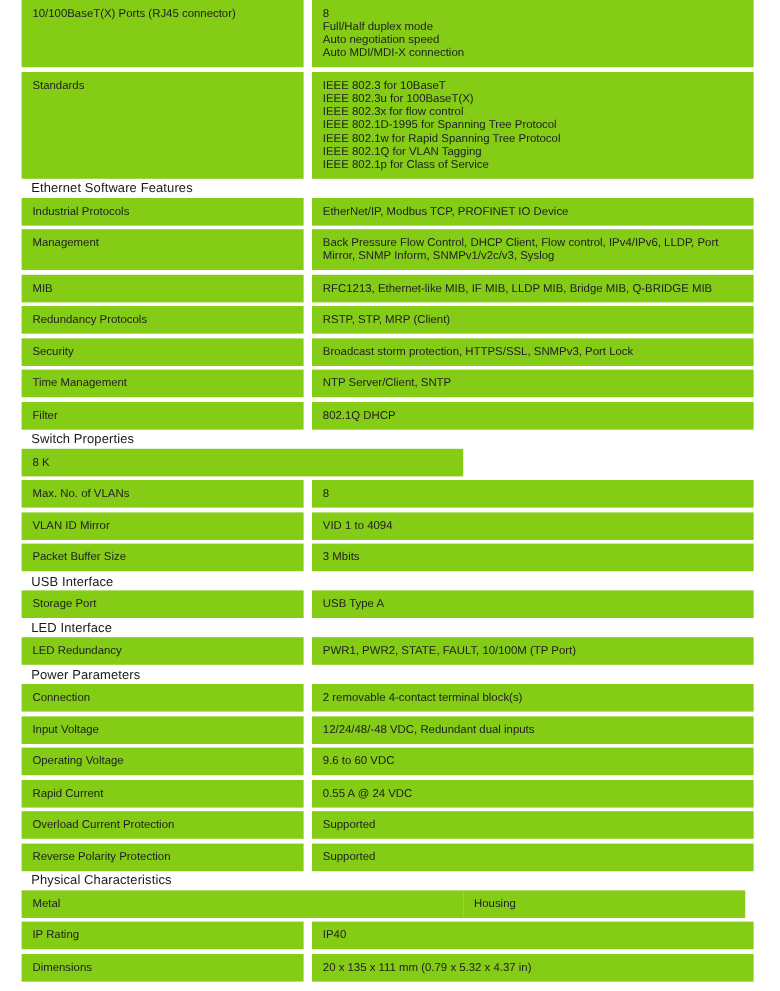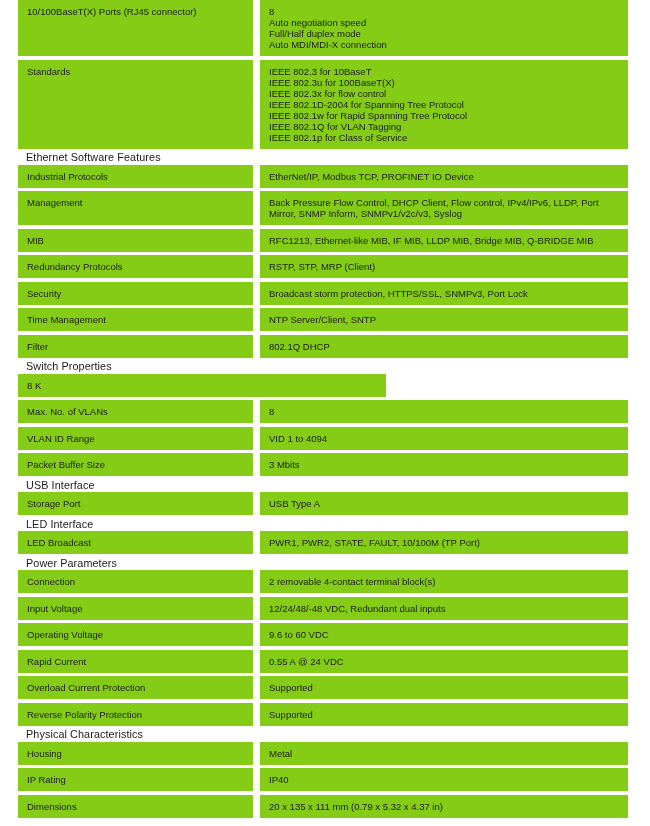--- a/index.html
+++ b/index.html
@@ -53,32 +53,32 @@
 </style>
 </head>
 <body>
 
 <div class="page">
   <main class="spec-table" id="spec-table">
       <div class="spec-row">
         <div class="cell label-cell">10/100BaseT(X) Ports (RJ45 connector)</div>
         <div class="cell value-cell">
           <div class="value-line">8</div>
+          <div class="value-line">Full/Half duplex mode</div>
           <div class="value-line">Auto negotiation speed</div>
-          <div class="value-line">Full/Half duplex mode</div>
           <div class="value-line">Auto MDI/MDI-X connection</div>
         </div>
       </div>
       <div class="spec-row">
         <div class="cell label-cell">Standards</div>
         <div class="cell value-cell">
           <div class="value-line">IEEE 802.3 for 10BaseT</div>
           <div class="value-line">IEEE 802.3u for 100BaseT(X)</div>
           <div class="value-line">IEEE 802.3x for flow control</div>
-          <div class="value-line">IEEE 802.1D-2004 for Spanning Tree Protocol</div>
+          <div class="value-line">IEEE 802.1D-1995 for Spanning Tree Protocol</div>
           <div class="value-line">IEEE 802.1w for Rapid Spanning Tree Protocol</div>
           <div class="value-line">IEEE 802.1Q for VLAN Tagging</div>
           <div class="value-line">IEEE 802.1p for Class of Service</div>
         </div>
       </div>
       <h2 class="section-title">Ethernet Software Features</h2>
       <div class="spec-row">
         <div class="cell label-cell">Industrial Protocols</div>
         <div class="cell value-cell">
           <div class="value-line">EtherNet/IP, Modbus TCP, PROFINET IO Device</div>
@@ -126,41 +126,41 @@
           <div class="value-line">8 K</div>
         </div>
       </div>
       <div class="spec-row">
         <div class="cell label-cell">Max. No. of VLANs</div>
         <div class="cell value-cell">
           <div class="value-line">8</div>
         </div>
       </div>
       <div class="spec-row">
-        <div class="cell label-cell">VLAN ID Range</div>
+        <div class="cell label-cell">VLAN ID Mirror</div>
         <div class="cell value-cell">
           <div class="value-line">VID 1 to 4094</div>
         </div>
       </div>
       <div class="spec-row">
         <div class="cell label-cell">Packet Buffer Size</div>
         <div class="cell value-cell">
           <div class="value-line">3 Mbits</div>
         </div>
       </div>
       <h2 class="section-title">USB Interface</h2>
       <div class="spec-row">
         <div class="cell label-cell">Storage Port</div>
         <div class="cell value-cell">
           <div class="value-line">USB Type A</div>
         </div>
       </div>
       <h2 class="section-title">LED Interface</h2>
       <div class="spec-row">
-        <div class="cell label-cell">LED Broadcast</div>
+        <div class="cell label-cell">LED Redundancy</div>
         <div class="cell value-cell">
           <div class="value-line">PWR1, PWR2, STATE, FAULT, 10/100M (TP Port)</div>
         </div>
       </div>
       <h2 class="section-title">Power Parameters</h2>
       <div class="spec-row">
         <div class="cell label-cell">Connection</div>
         <div class="cell value-cell">
           <div class="value-line">2 removable 4-contact terminal block(s)</div>
         </div>
@@ -190,24 +190,24 @@
         </div>
       </div>
       <div class="spec-row">
         <div class="cell label-cell">Reverse Polarity Protection</div>
         <div class="cell value-cell">
           <div class="value-line">Supported</div>
         </div>
       </div>
       <h2 class="section-title">Physical Characteristics</h2>
       <div class="spec-row">
+        <div class="cell value-cell">
+          <div class="value-line">Metal</div>
+        </div>
         <div class="cell label-cell">Housing</div>
-        <div class="cell value-cell">
-          <div class="value-line">Metal</div>
-        </div>
       </div>
       <div class="spec-row">
         <div class="cell label-cell">IP Rating</div>
         <div class="cell value-cell">
           <div class="value-line">IP40</div>
         </div>
       </div>
       <div class="spec-row">
         <div class="cell label-cell">Dimensions</div>
         <div class="cell value-cell">

